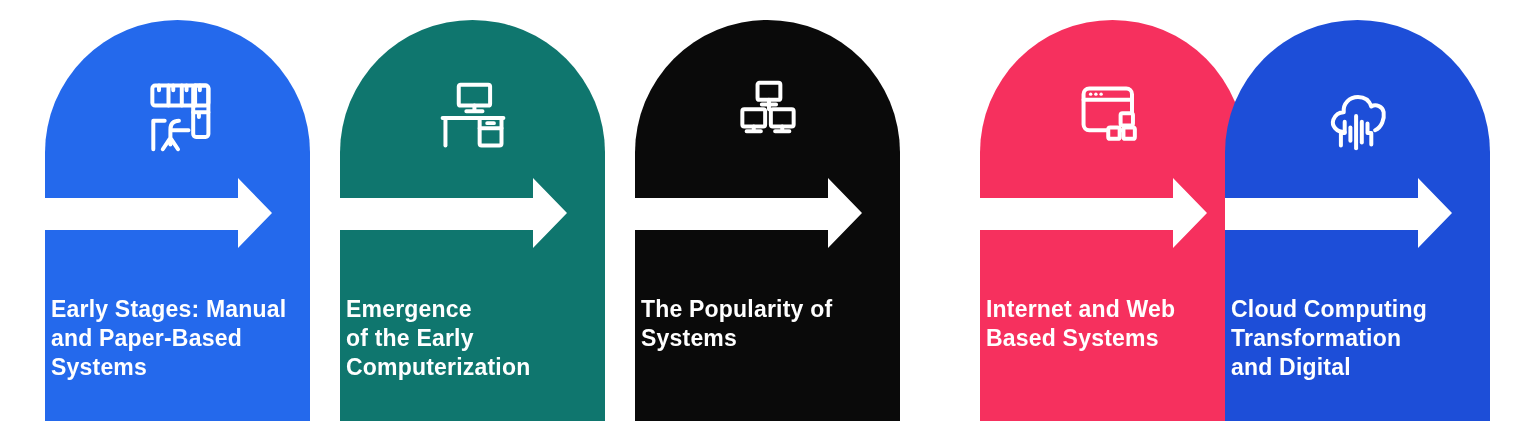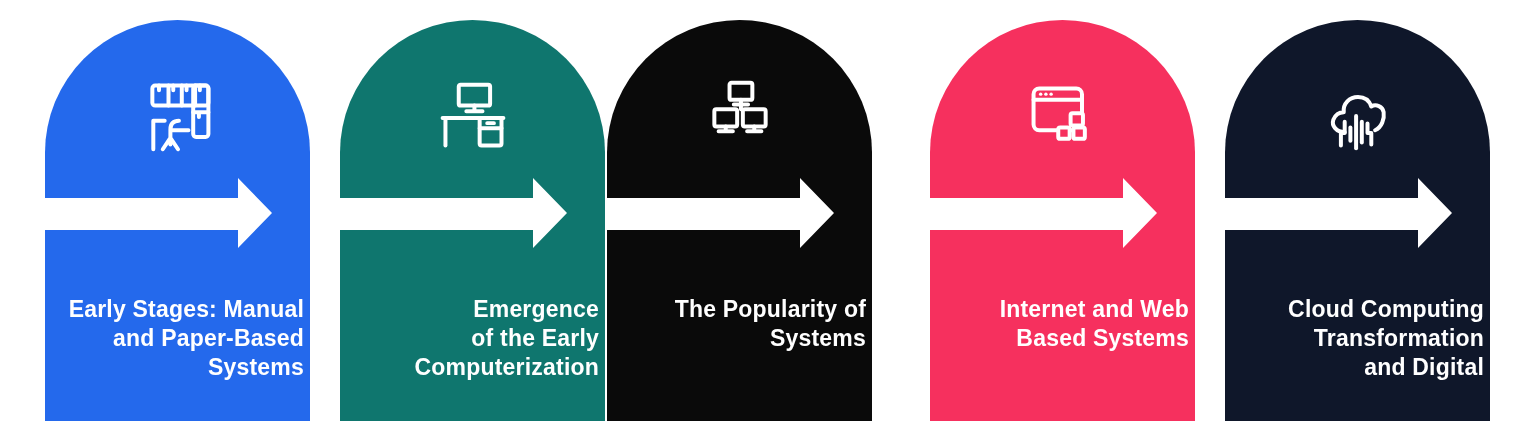--- a/index.html
+++ b/index.html
@@ -6,36 +6,36 @@
   .canvas{
     position:relative;width:1536px;height:444px;background:#ffffff;overflow:hidden;
     font-family:"Liberation Sans",sans-serif;
   }
   .stage{
     position:absolute;top:20px;width:265px;height:401px;
     border-radius:133px 133px 0 0;
   }
   .stage.s0{left:45px;}
   .stage.s1{left:340px;}
-  .stage.s2{left:607px;}
-  .stage.s3{left:930px;}
+  .stage.s2{left:635px;}
+  .stage.s3{left:980px;}
   .stage.s4{left:1225px;}
   .icon{
     position:absolute;top:58px;left:50%;transform:translateX(-50%);
     width:76px;height:76px;
   }
   .icon svg{display:block;width:76px;height:76px;}
   .stroke{fill:none;stroke:#ffffff;stroke-width:4.2;stroke-linecap:round;stroke-linejoin:round;}
   .fillw{fill:#ffffff;stroke:none;}
   .arrow{
     position:absolute;left:0;top:158px;width:229px;height:70px;
   }
   .label{
     position:absolute;top:275px;left:6px;right:6px;
-    text-align:right;color:#ffffff;font-weight:bold;
+    text-align:left;color:#ffffff;font-weight:bold;
     font-size:23px;line-height:29px;letter-spacing:0.2px;
   }
   .label div{white-space:nowrap;}
 </style>
 </head>
 <body>
 
 <div class="canvas">
 
   <div class="stage s0" style="background-color: rgb(36, 105, 236);">
@@ -117,21 +117,21 @@
     <svg class="arrow" viewBox="0 0 229 70">
       <path class="fillw" d="M0,20 H193 V0 L227,35 L193,70 V52 H0 Z"></path>
     </svg>
     <div class="label">
       <div>Internet and Web</div>
       <div>Based Systems</div>
       <div></div>
     </div>
   </div>
 
-  <div class="stage s4" style="background-color: #0f172a;">
+  <div class="stage s4" style="background-color: #1d4ed8;">
     <div class="icon">
       <svg viewBox="0 0 80 80">
         <path class="stroke" d="M26,57 C17,57 12,50 14,44 C16,39 20,36 25,36 C24,27 31,20 40,20 C47,20 52,24 54,30 C59,27 66,30 67,36 C68,43 65,52 58,55"></path>
         <path class="stroke" d="M26,46 V58 H22 V71"></path>
         <path class="stroke" d="M32,52 V66"></path>
         <path class="stroke" d="M38,40 V74"></path>
         <path class="stroke" d="M44,46 V68"></path>
         <path class="stroke" d="M50,48 V58 H54 V70"></path>
       </svg>
     </div>

